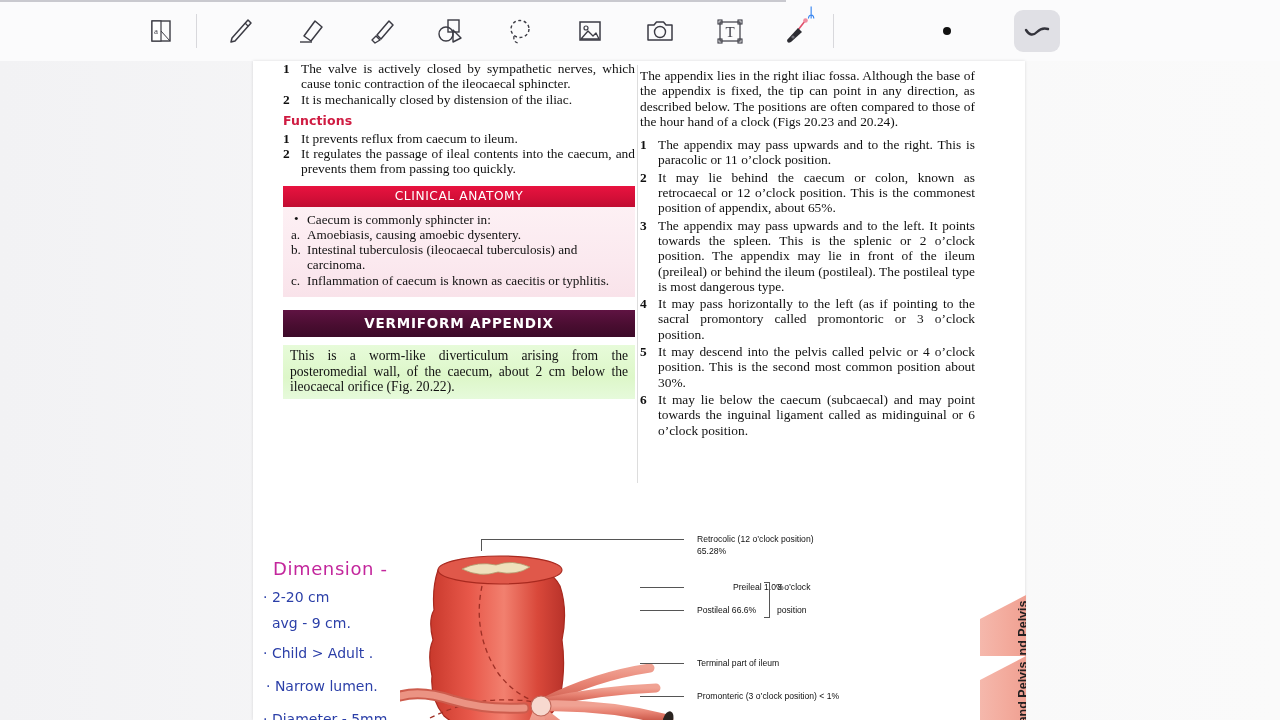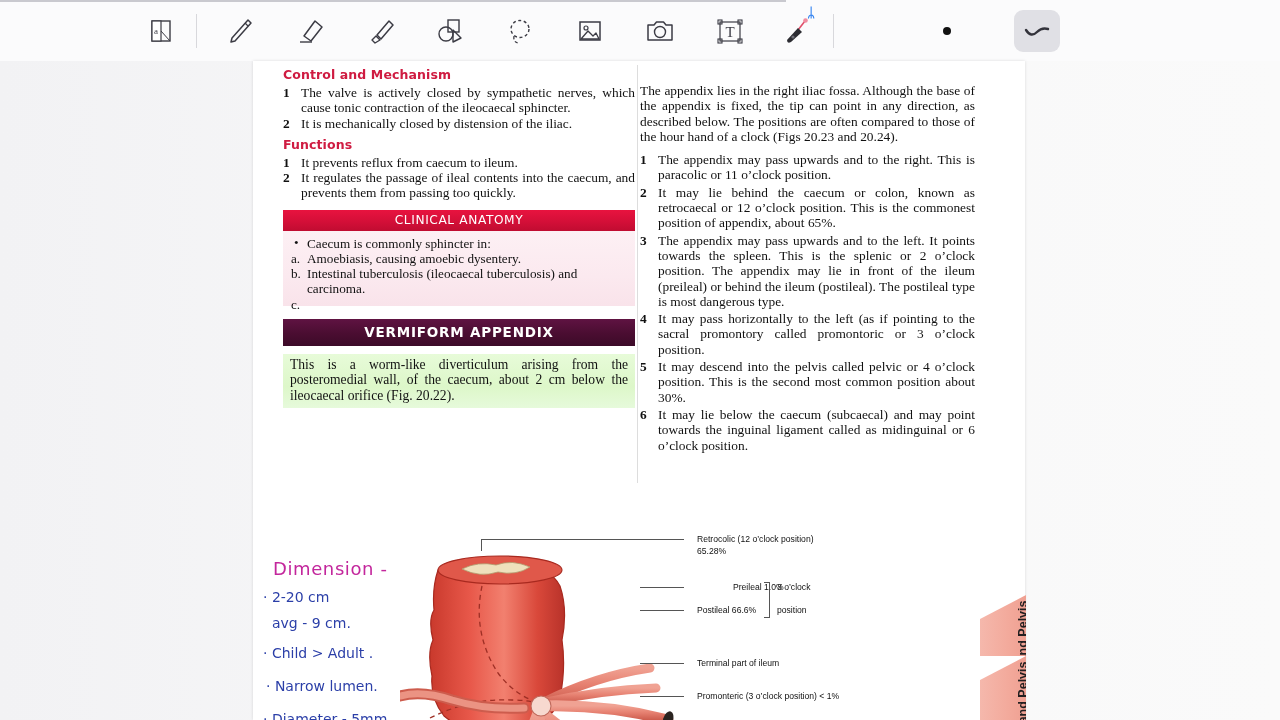--- a/index.html
+++ b/index.html
@@ -257,21 +257,20 @@
 </div>
 
 <div class="workspace">
 
   <div class="page">
 
     <div class="divider"></div>
 
     <div class="col col-left">
 
-      <h3 class="sec">Control and Mechanism</h3>
 
       <ol class="numlist">
         <li>
           <span class="num">1</span>
           <span>The valve is actively closed by sympathetic nerves, which cause tonic contraction of the ileocaecal sphincter.</span>
         </li>
         <li>
           <span class="num">2</span>
           <span>It is mechanically closed by distension of the iliac.</span>
         </li>
@@ -300,31 +299,32 @@
             <li>
               <span class="lt">a.</span>
               <span>Amoebiasis, causing amoebic dysentery.</span>
             </li>
             <li>
               <span class="lt">b.</span>
               <span>Intestinal tuberculosis (ileocaecal tuberculosis) and carcinoma.</span>
             </li>
             <li>
               <span class="lt">c.</span>
+              <span>Inflammation of caecum is known as caecitis or typhlitis.</span>
             </li>
           </ul>
         </div>
       </div>
 
       <div class="vf-head">VERMIFORM APPENDIX</div>
       <div class="vf-body">This is a worm-like diverticulum arising from the posteromedial wall, of the caecum, about 2 cm below the ileocaecal orifice (Fig. 20.22).</div>
     </div>
 
     <div class="col col-right">
-      <p class="para" style="margin-top:22px">The appendix lies in the right iliac fossa. Although the base of the appendix is fixed, the tip can point in any direction, as described below. The positions are often compared to those of the hour hand of a clock (Figs 20.23 and 20.24).</p>
+      <p class="para" style="margin-top:7px">The appendix lies in the right iliac fossa. Although the base of the appendix is fixed, the tip can point in any direction, as described below. The positions are often compared to those of the hour hand of a clock (Figs 20.23 and 20.24).</p>
 
       <ol class="numlist" style="margin-top:8px">
         <li style="margin-top:2px">
           <span class="num">1</span>
           <span>The appendix may pass upwards and to the right. This is paracolic or 11 o’clock position.</span>
         </li>
         <li style="margin-top:2px">
           <span class="num">2</span>
           <span>It may lie behind the caecum or colon, known as retrocaecal or 12 o’clock position. This is the commonest position of appendix, about 65%.</span>
         </li>

